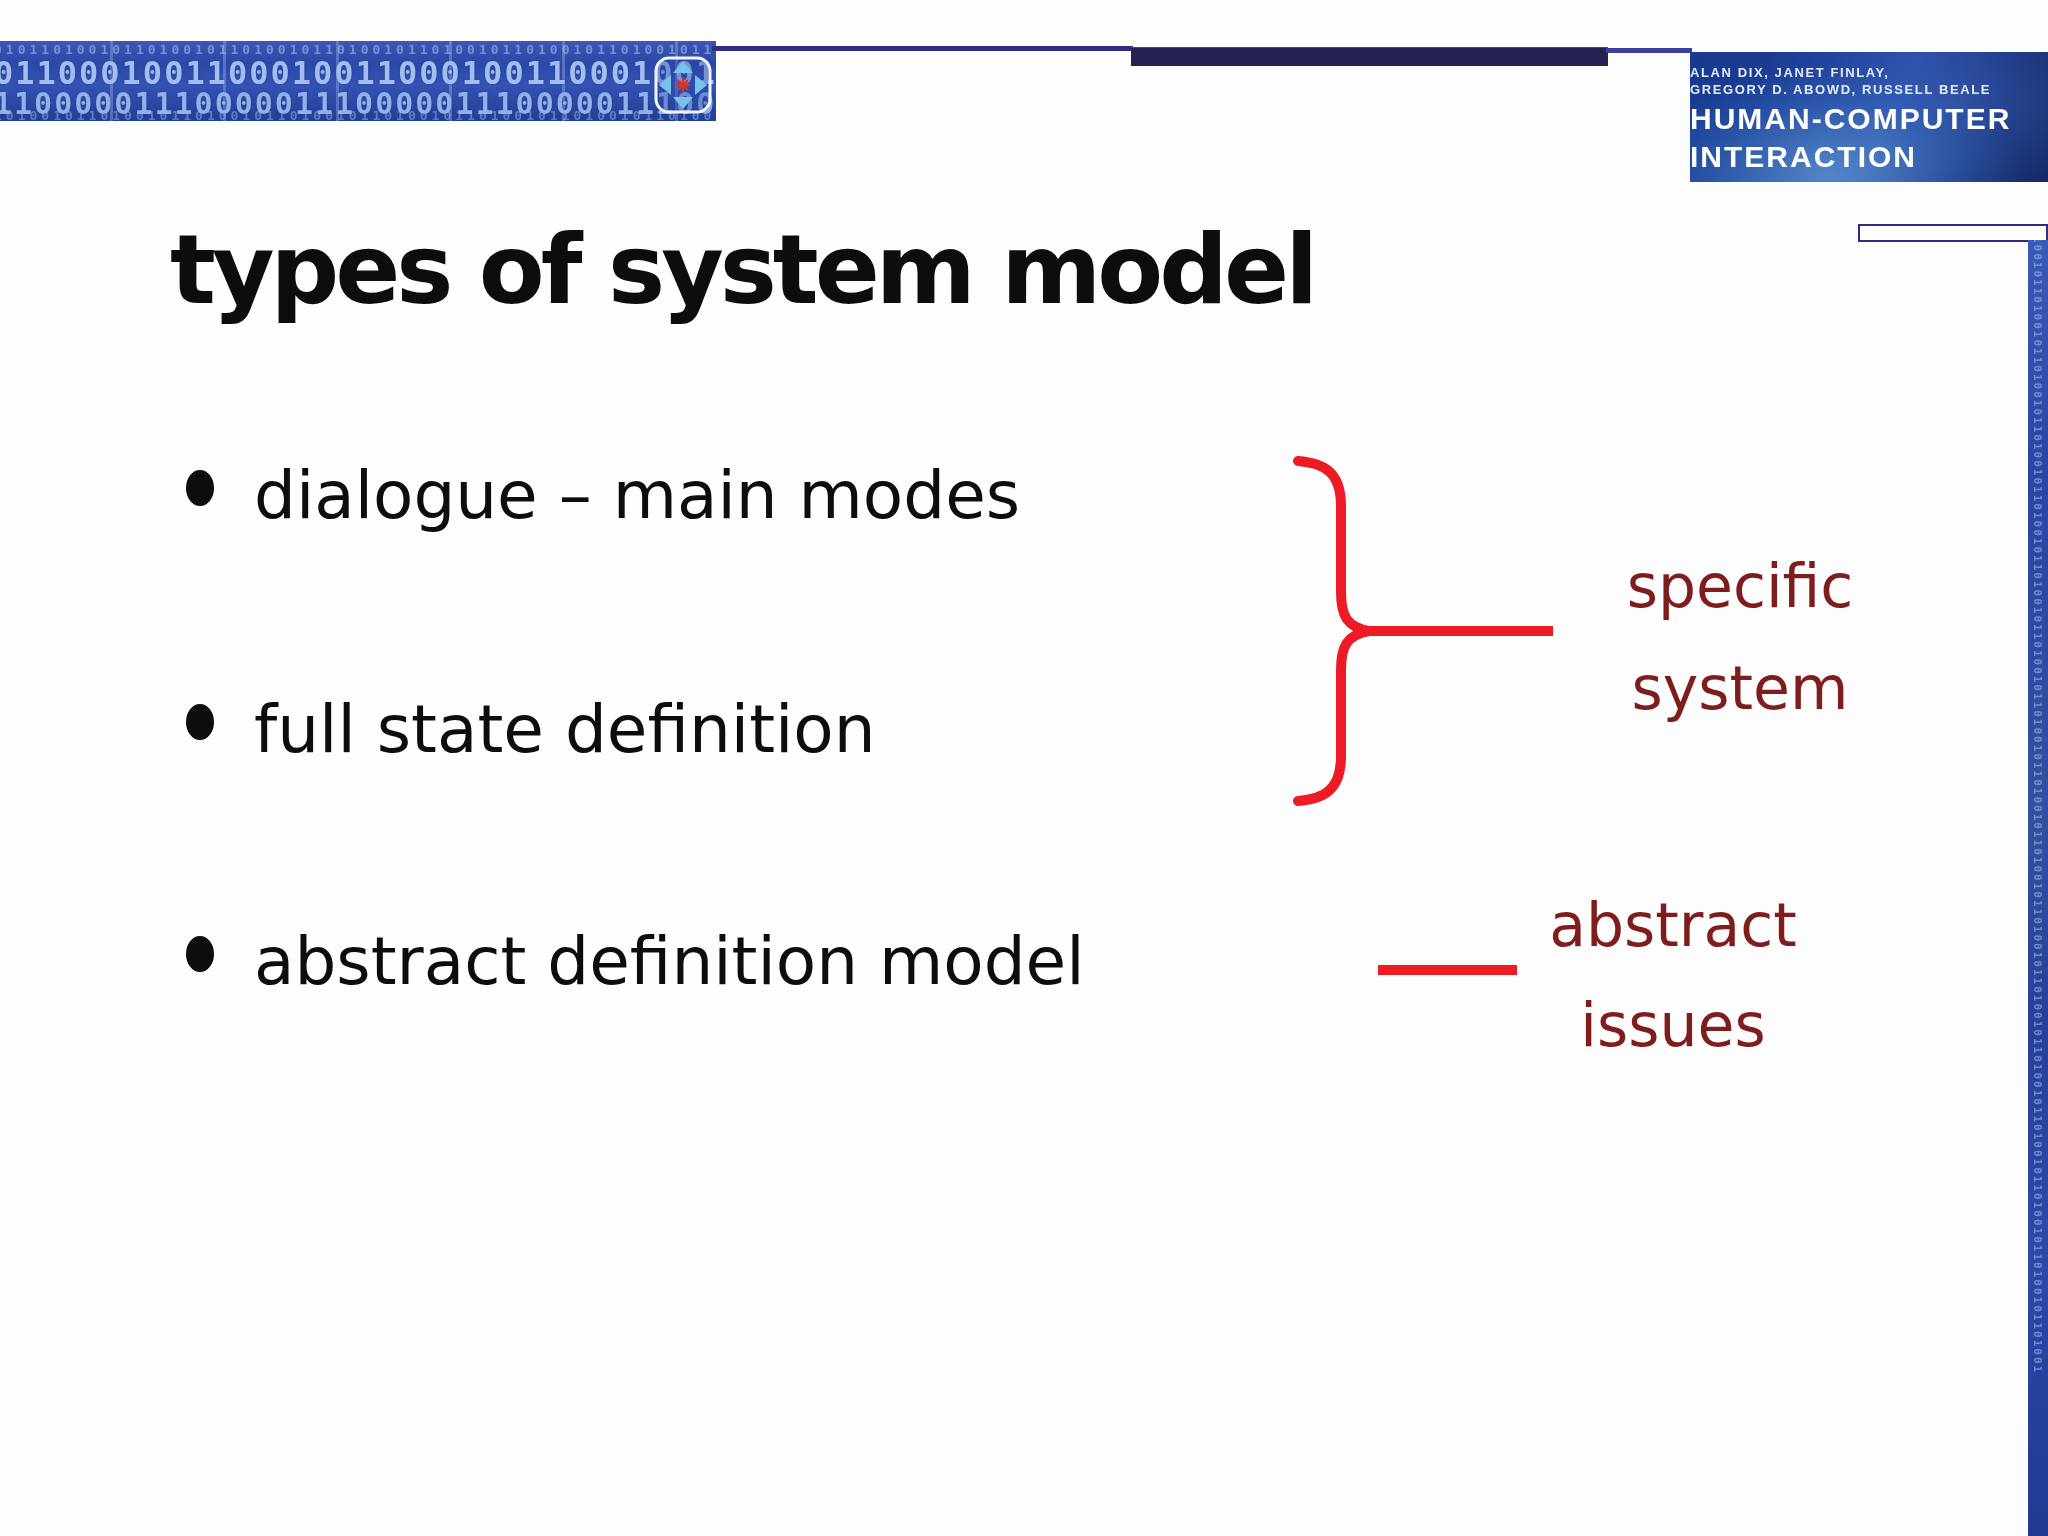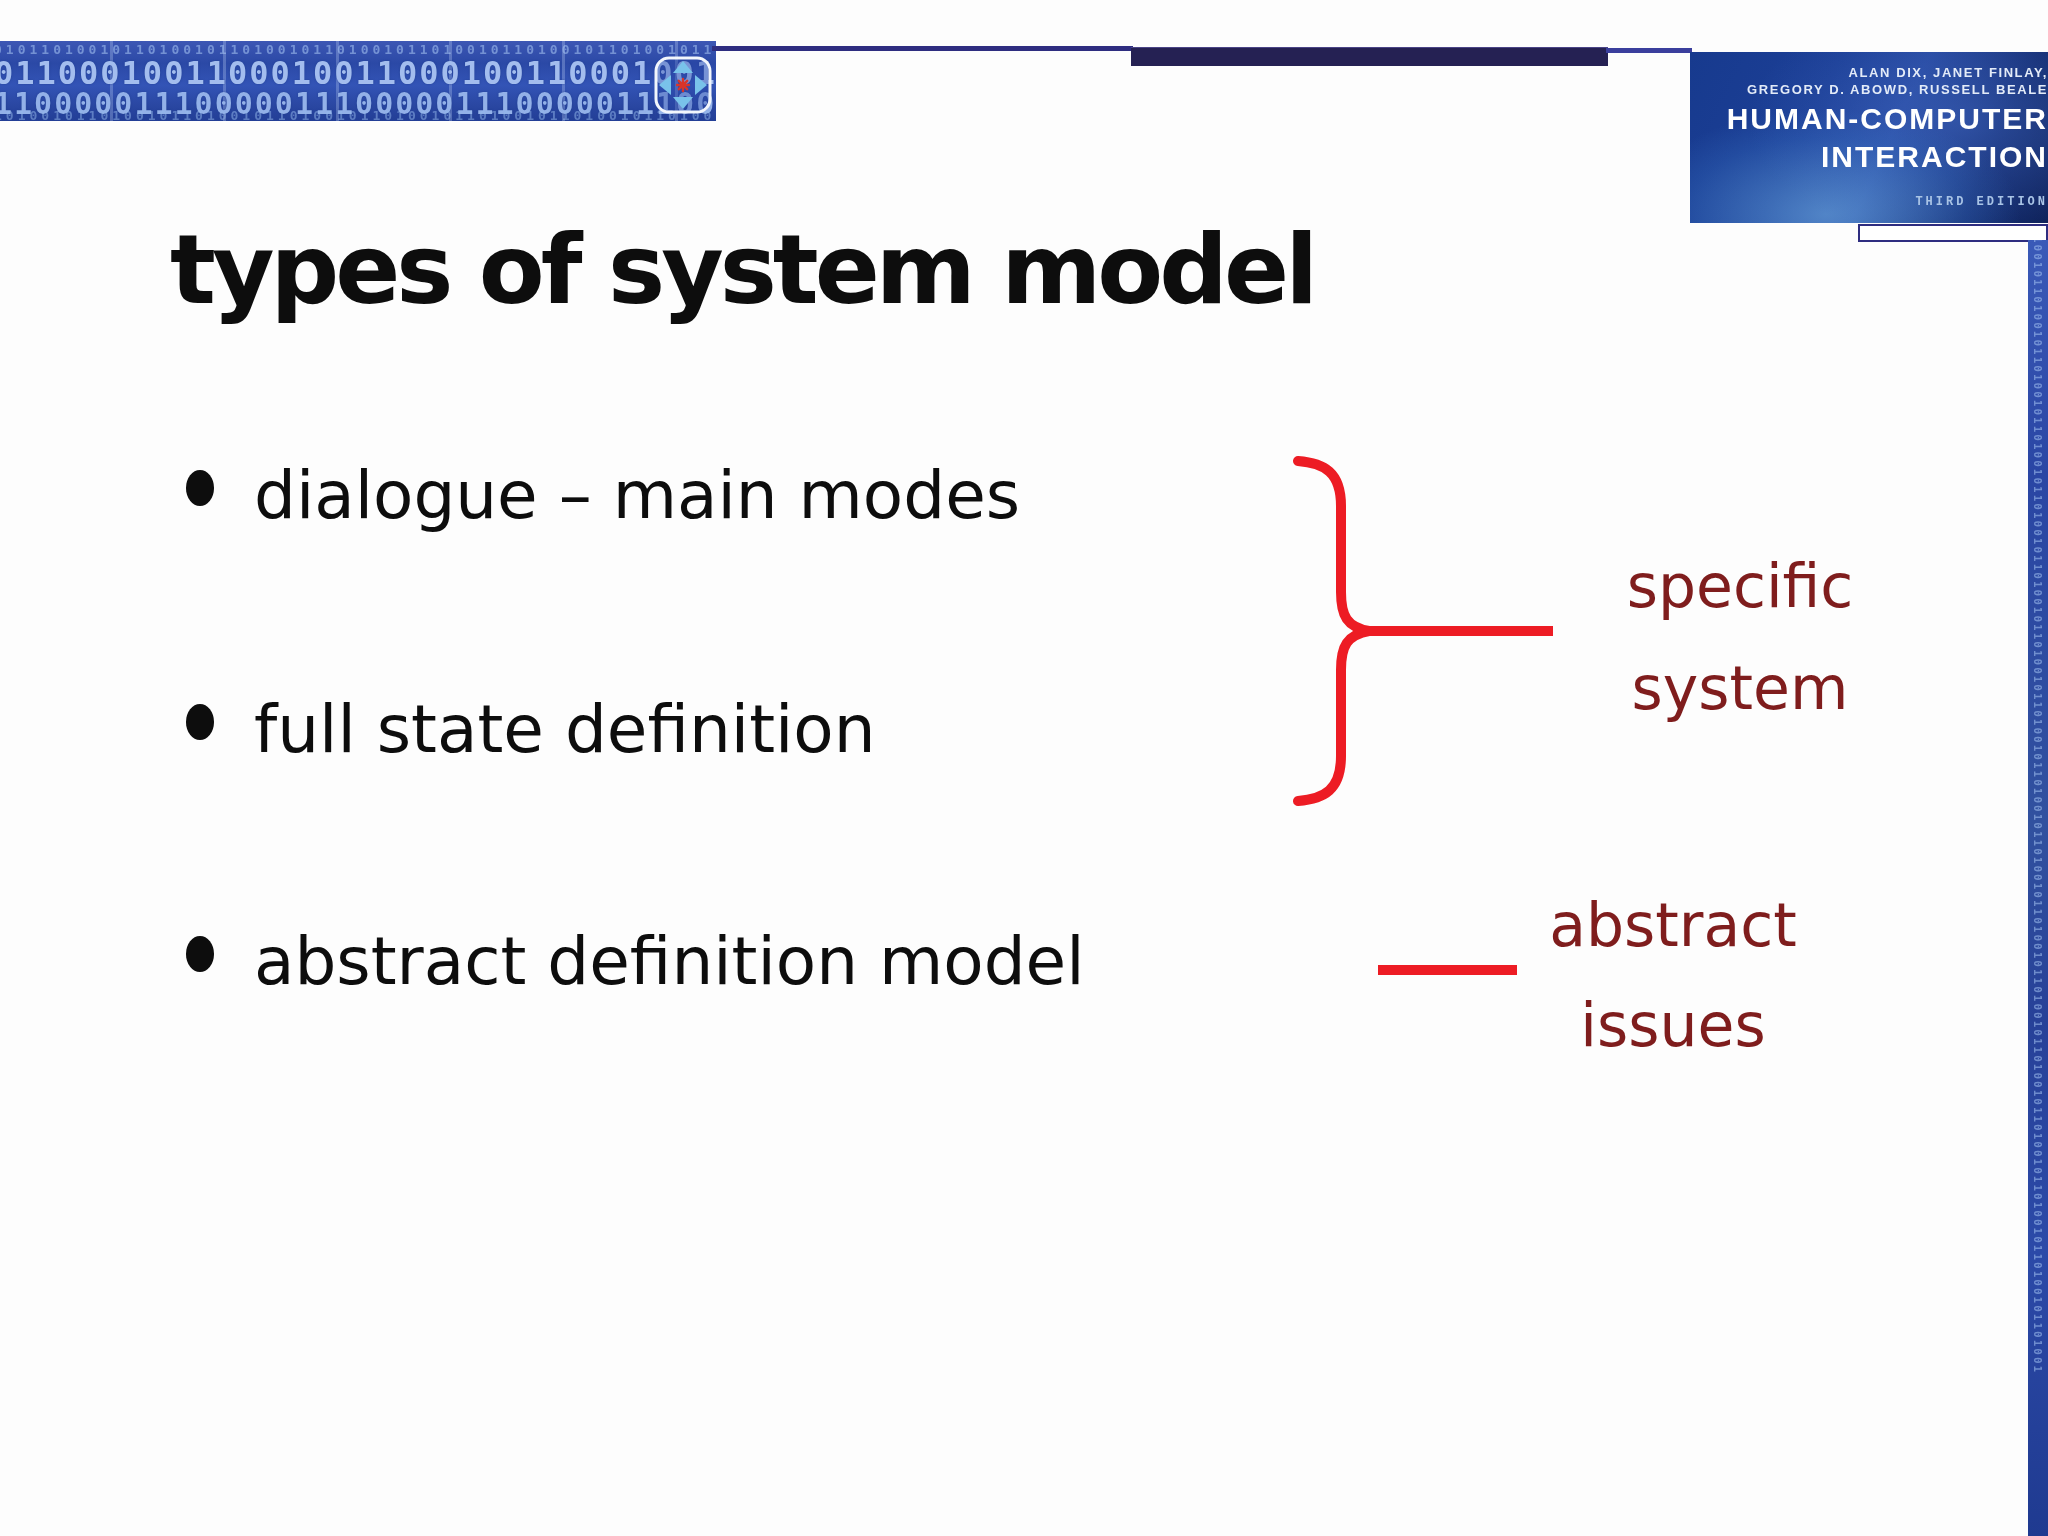--- a/index.html
+++ b/index.html
@@ -27,26 +27,26 @@
   
   .move-icon{position:absolute;left:653px;top:55px;width:60px;height:60px;}
 
   
   .rule-thin-left{position:absolute;left:712px;top:46px;width:421px;height:5px;background:#2e2d80;}
   .rule-thick{position:absolute;left:1131px;top:47px;width:477px;height:19px;background:#252153;box-shadow:inset 0 1px 0 rgba(120,110,200,.45);}
   .rule-thin-right{position:absolute;left:1606px;top:48px;width:86px;height:5px;background:#3b3f9d;}
 
   
   .book-cover{
-    position:absolute;left:1690px;top:52px;width:358px;height:171px;overflow:hidden;
+    position:absolute;left:1690px;top:52px;width:358px;height:130px;overflow:hidden;
     background:
       radial-gradient(ellipse 260px 140px at 38% 95%, rgba(120,185,235,.55), rgba(60,120,200,.25) 55%, rgba(0,0,0,0) 75%),
       radial-gradient(ellipse 300px 170px at 75% 40%, rgba(70,110,200,.5), rgba(0,0,0,0) 70%),
       linear-gradient(115deg,#173a8e 0%,#1c3f96 35%,#25479e 55%,#122a6e 80%,#0e2158 100%);
-    text-align:right;
+    text-align:left;
   }
   .book-cover .authors{
     position:absolute;left:0;width:100%;
     font-family:"Liberation Sans",sans-serif;font-weight:bold;
     font-size:13px;letter-spacing:1.6px;color:#e3ebf8;
   }
   .book-cover .a1{top:13px;}
   .book-cover .a2{top:30px;}
   .book-cover .cover-title{
     position:absolute;left:0;width:100%;

